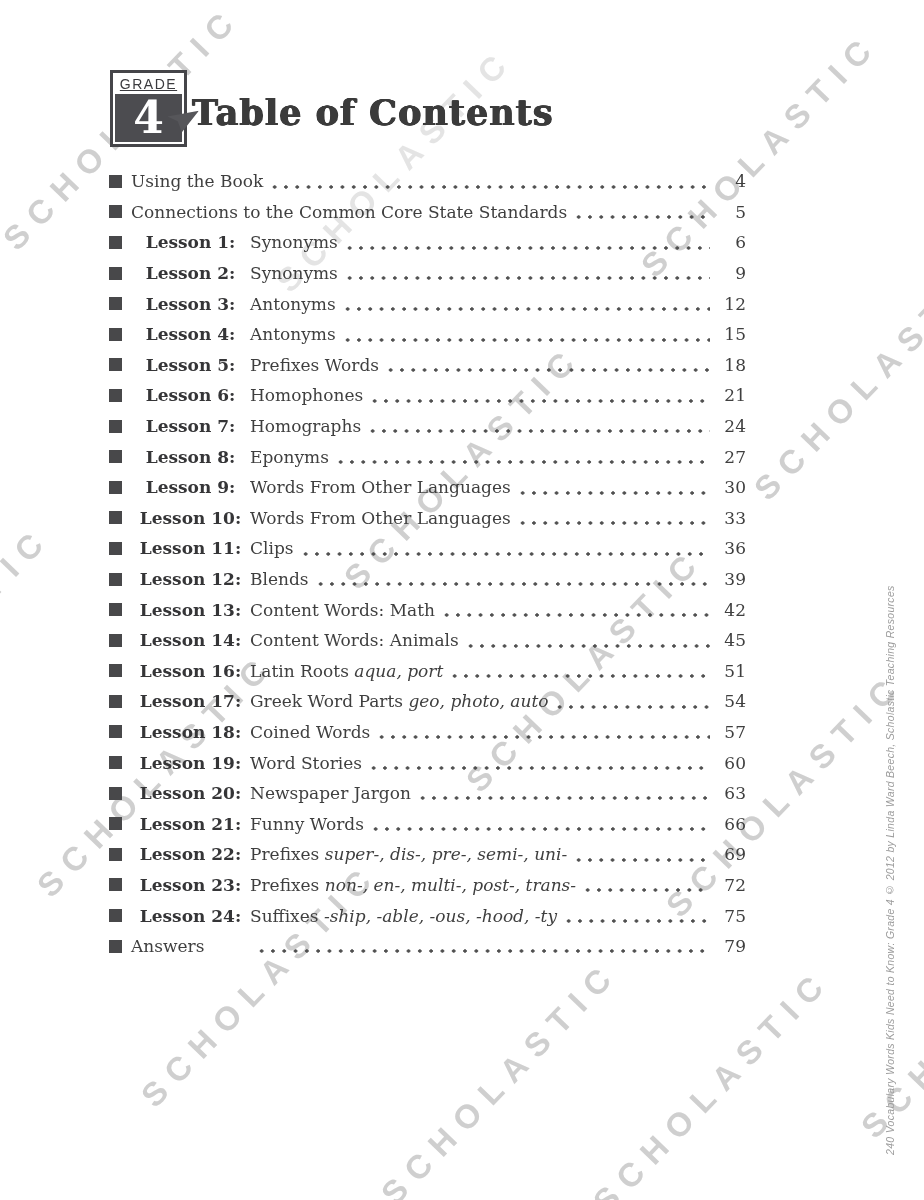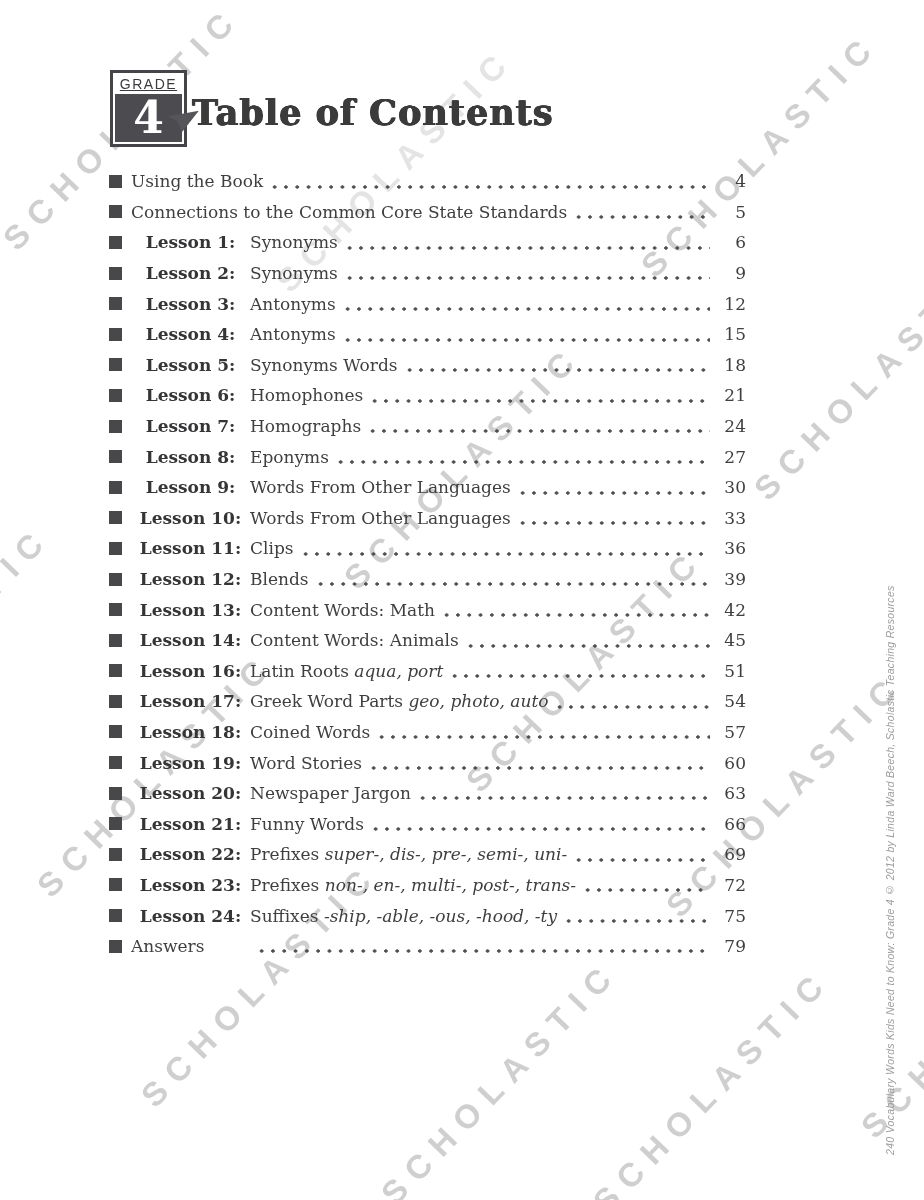--- a/index.html
+++ b/index.html
@@ -180,21 +180,21 @@
     <span class="bullet"></span>
     <span class="toc-label">Lesson 4:</span>
     <span class="toc-title"><span class="t-reg">Antonyms</span><span class="t-it"></span></span>
     <span class="leader"></span>
     <span class="page-num">15</span>
   </div>
 
   <div class="toc-row bold-label">
     <span class="bullet"></span>
     <span class="toc-label">Lesson 5:</span>
-    <span class="toc-title"><span class="t-reg">Synonyms Words</span><span class="t-it"></span></span>
+    <span class="toc-title"><span class="t-reg">Prefixes Words</span><span class="t-it"></span></span>
     <span class="leader"></span>
     <span class="page-num">18</span>
   </div>
 
   <div class="toc-row bold-label">
     <span class="bullet"></span>
     <span class="toc-label">Lesson 6:</span>
     <span class="toc-title"><span class="t-reg">Homophones</span><span class="t-it"></span></span>
     <span class="leader"></span>
     <span class="page-num">21</span>

